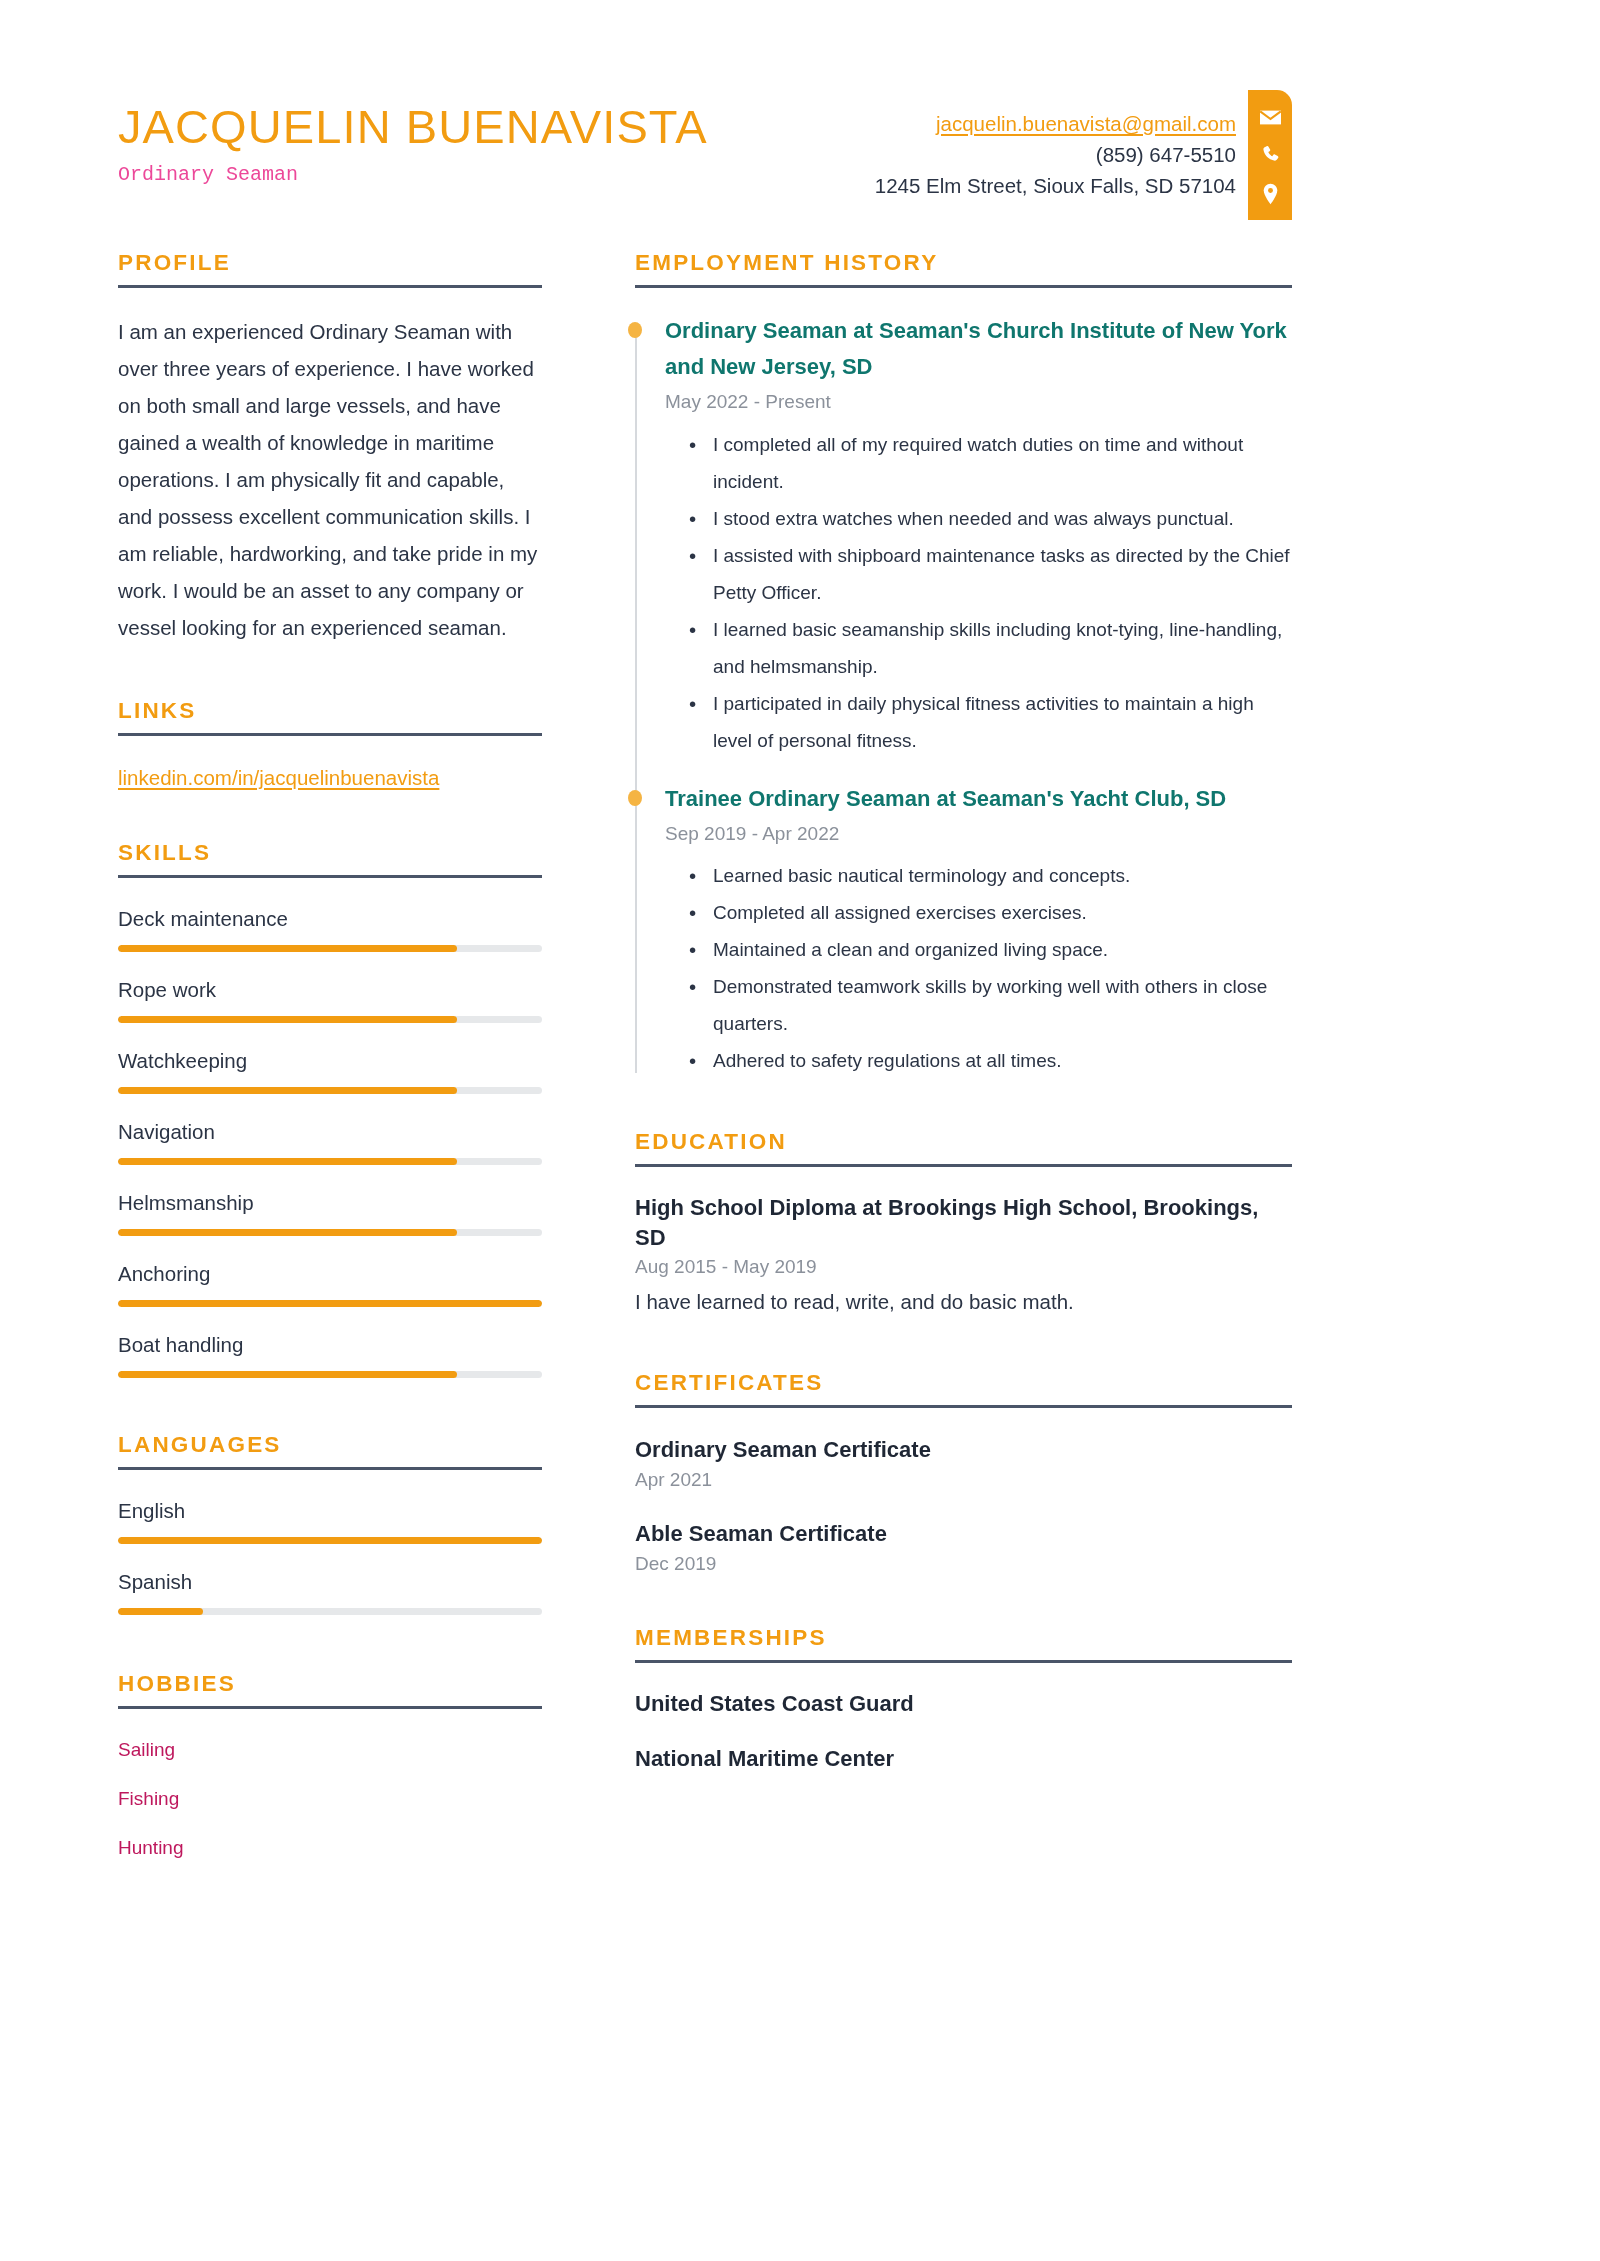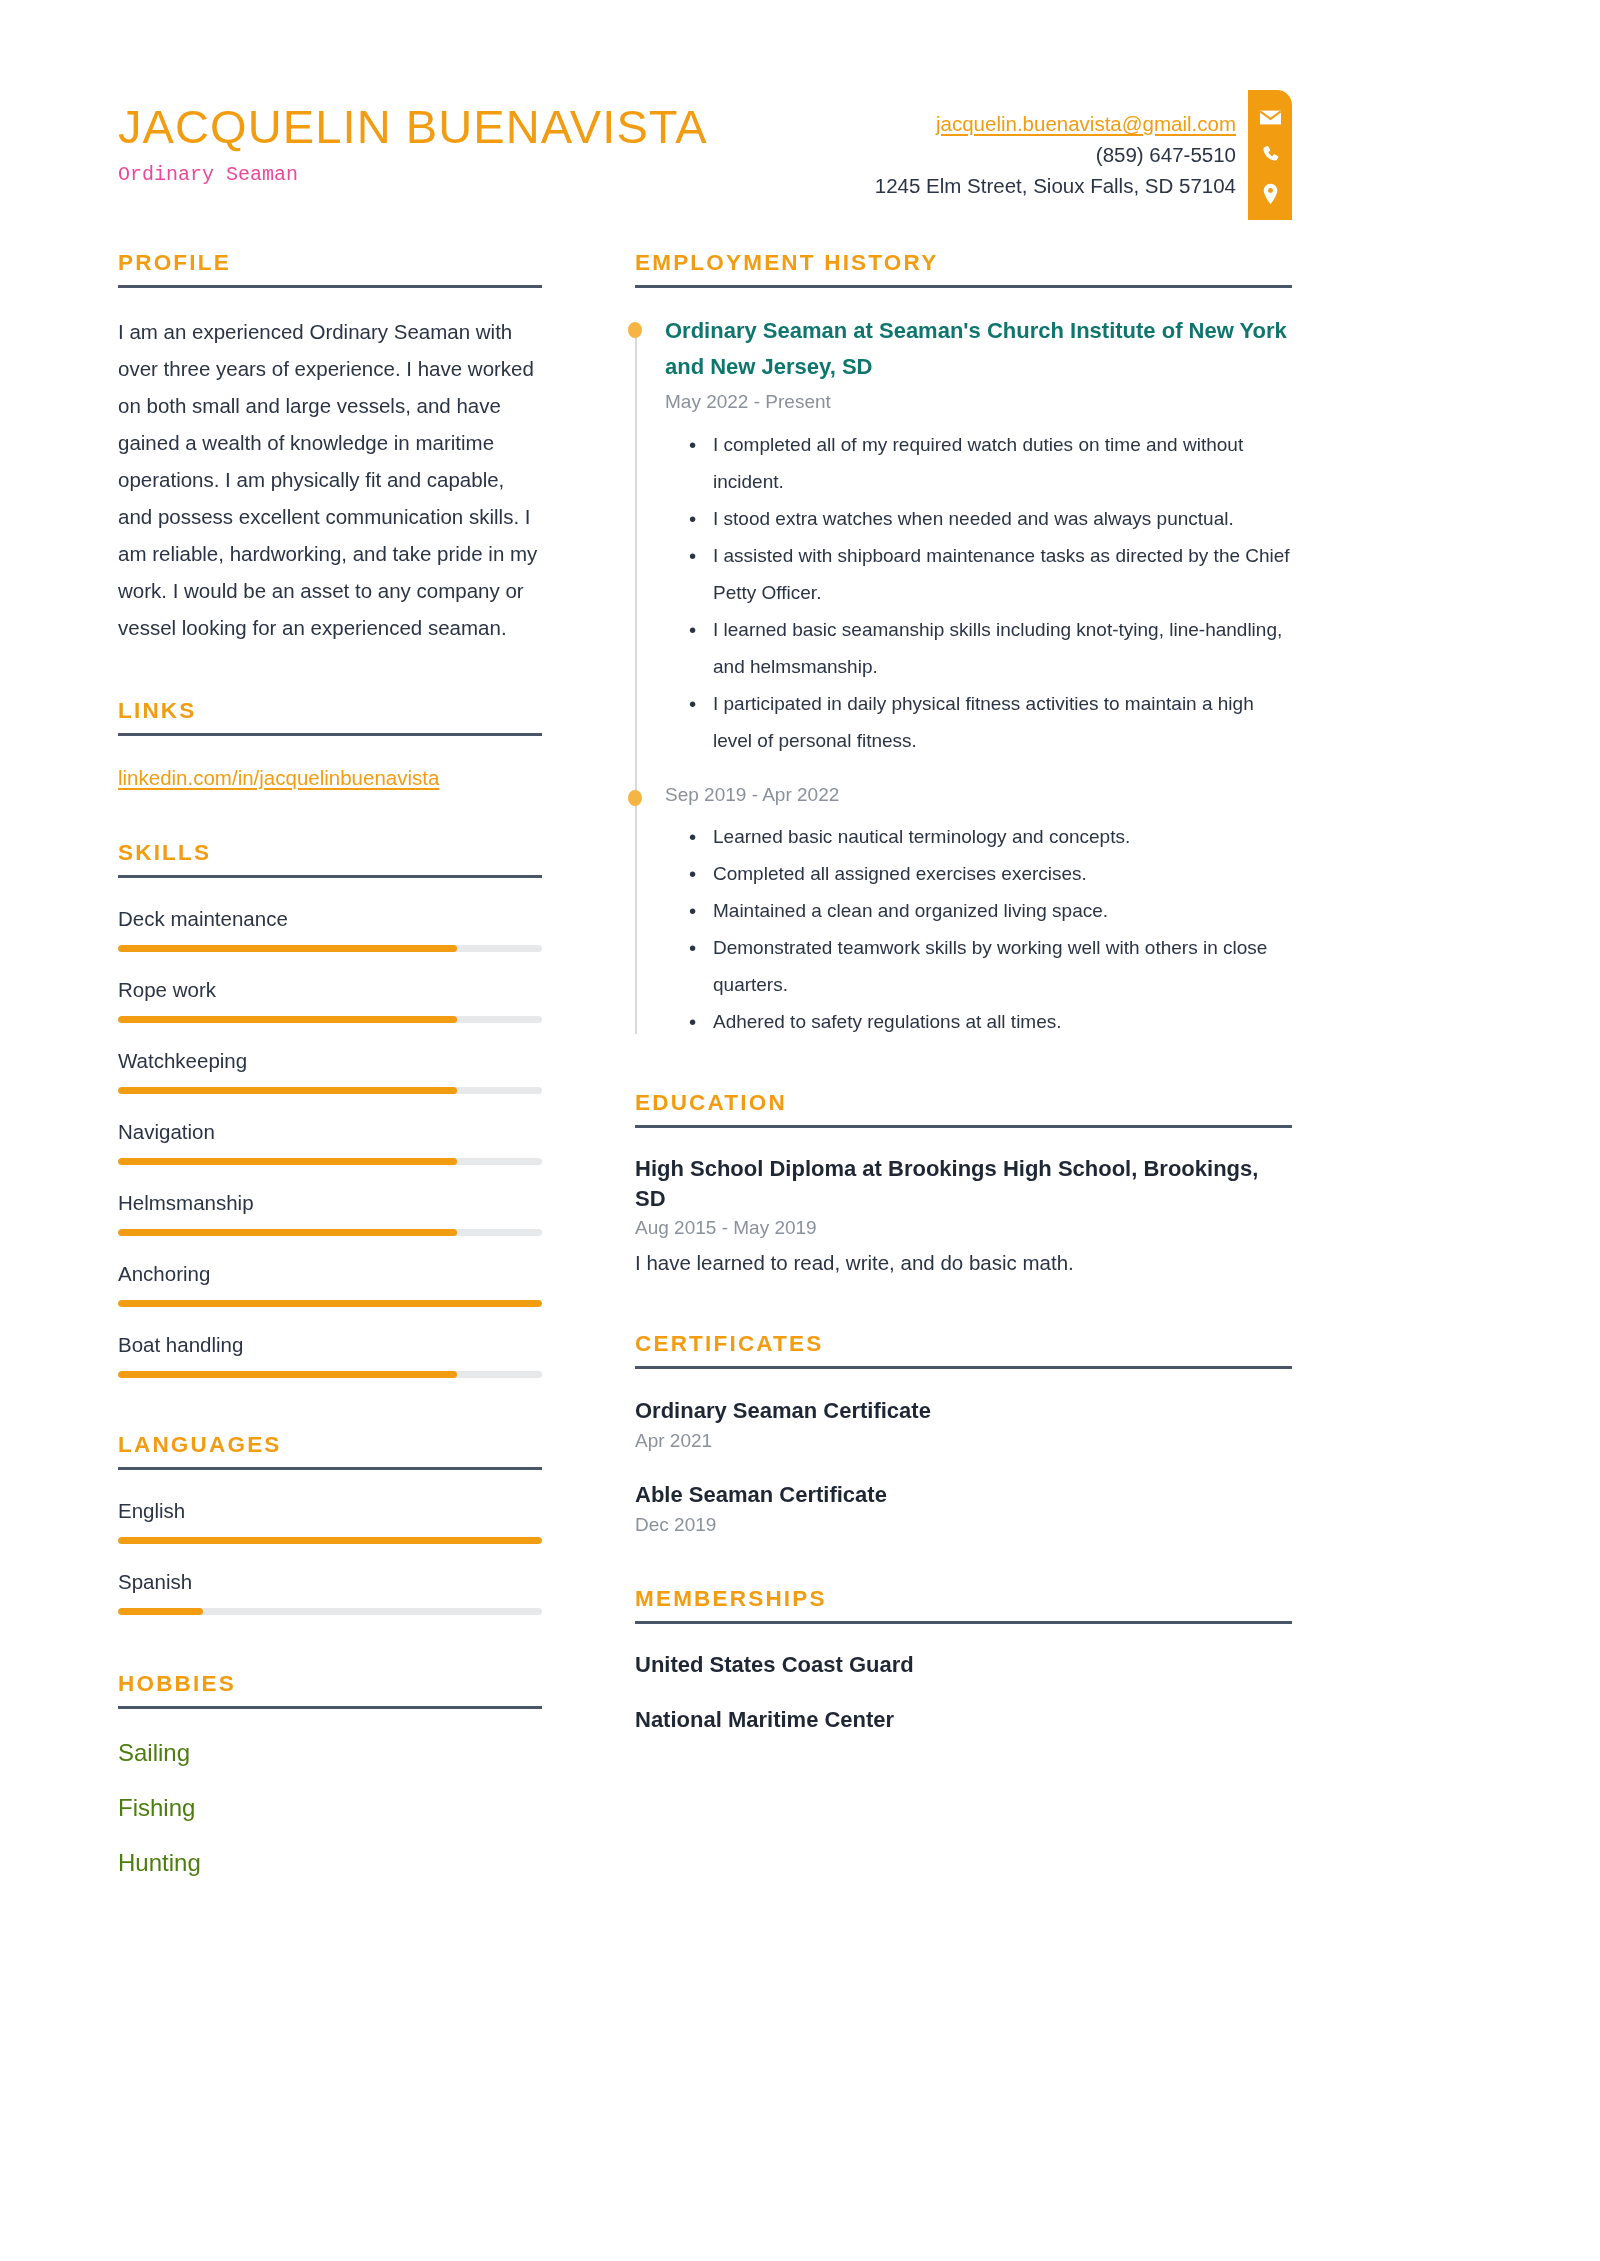--- a/index.html
+++ b/index.html
@@ -143,22 +143,22 @@
   .bar-fill {
     height: 7px;
     background: #f29c11;
     border-radius: 4px;
   }
 
   .skills-wrap { margin-bottom: 54px; }
   .langs-wrap { margin-bottom: 56px; }
 
   .hobby-item {
-    font-size: 24px;
-    color: #4d7c0f;
+    font-size: 19px;
+    color: #be185d;
     margin-top: 25px;
     line-height: 1.25;
   }
   .hobbies-wrap .hobby-item:first-child { margin-top: 29px; }
 
   
   .timeline {
     position: relative;
     margin-top: 25px;
     padding-left: 30px;
@@ -400,20 +400,21 @@
               <ul class="job-bullets">
                 <li>I completed all of my required watch duties on time and without incident.</li>
                 <li>I stood extra watches when needed and was always punctual.</li>
                 <li>I assisted with shipboard maintenance tasks as directed by the Chief Petty Officer.</li>
                 <li>I learned basic seamanship skills including knot-tying, line-handling, and helmsmanship.</li>
                 <li>I participated in daily physical fitness activities to maintain a high level of personal fitness.</li>
               </ul>
             </div>
             <div class="job">
               <div class="job-dot"></div>
+              <div class="job-heading">Trainee Ordinary Seaman at Seaman's Yacht Club, SD</div>
               <div class="job-date">Sep 2019 - Apr 2022</div>
               <ul class="job-bullets">
                 <li>Learned basic nautical terminology and concepts.</li>
                 <li>Completed all assigned exercises exercises.</li>
                 <li>Maintained a clean and organized living space.</li>
                 <li>Demonstrated teamwork skills by working well with others in close quarters.</li>
                 <li>Adhered to safety regulations at all times.</li>
               </ul>
             </div>
           </div>

